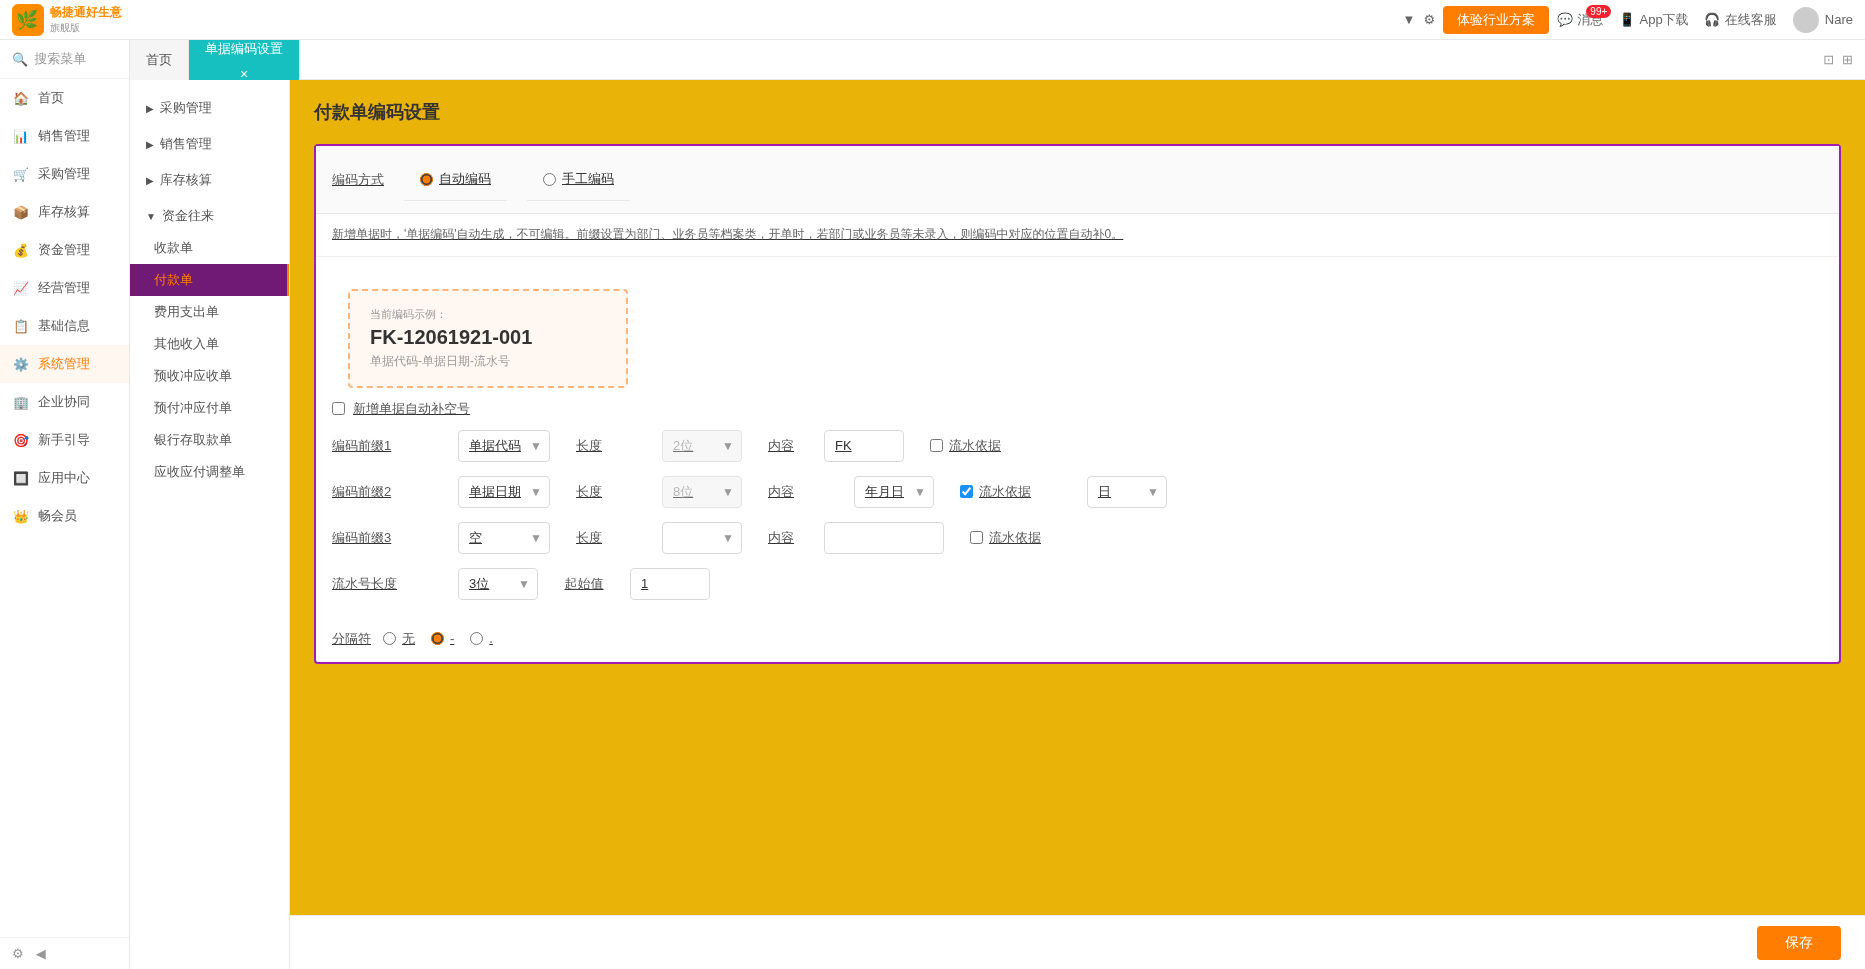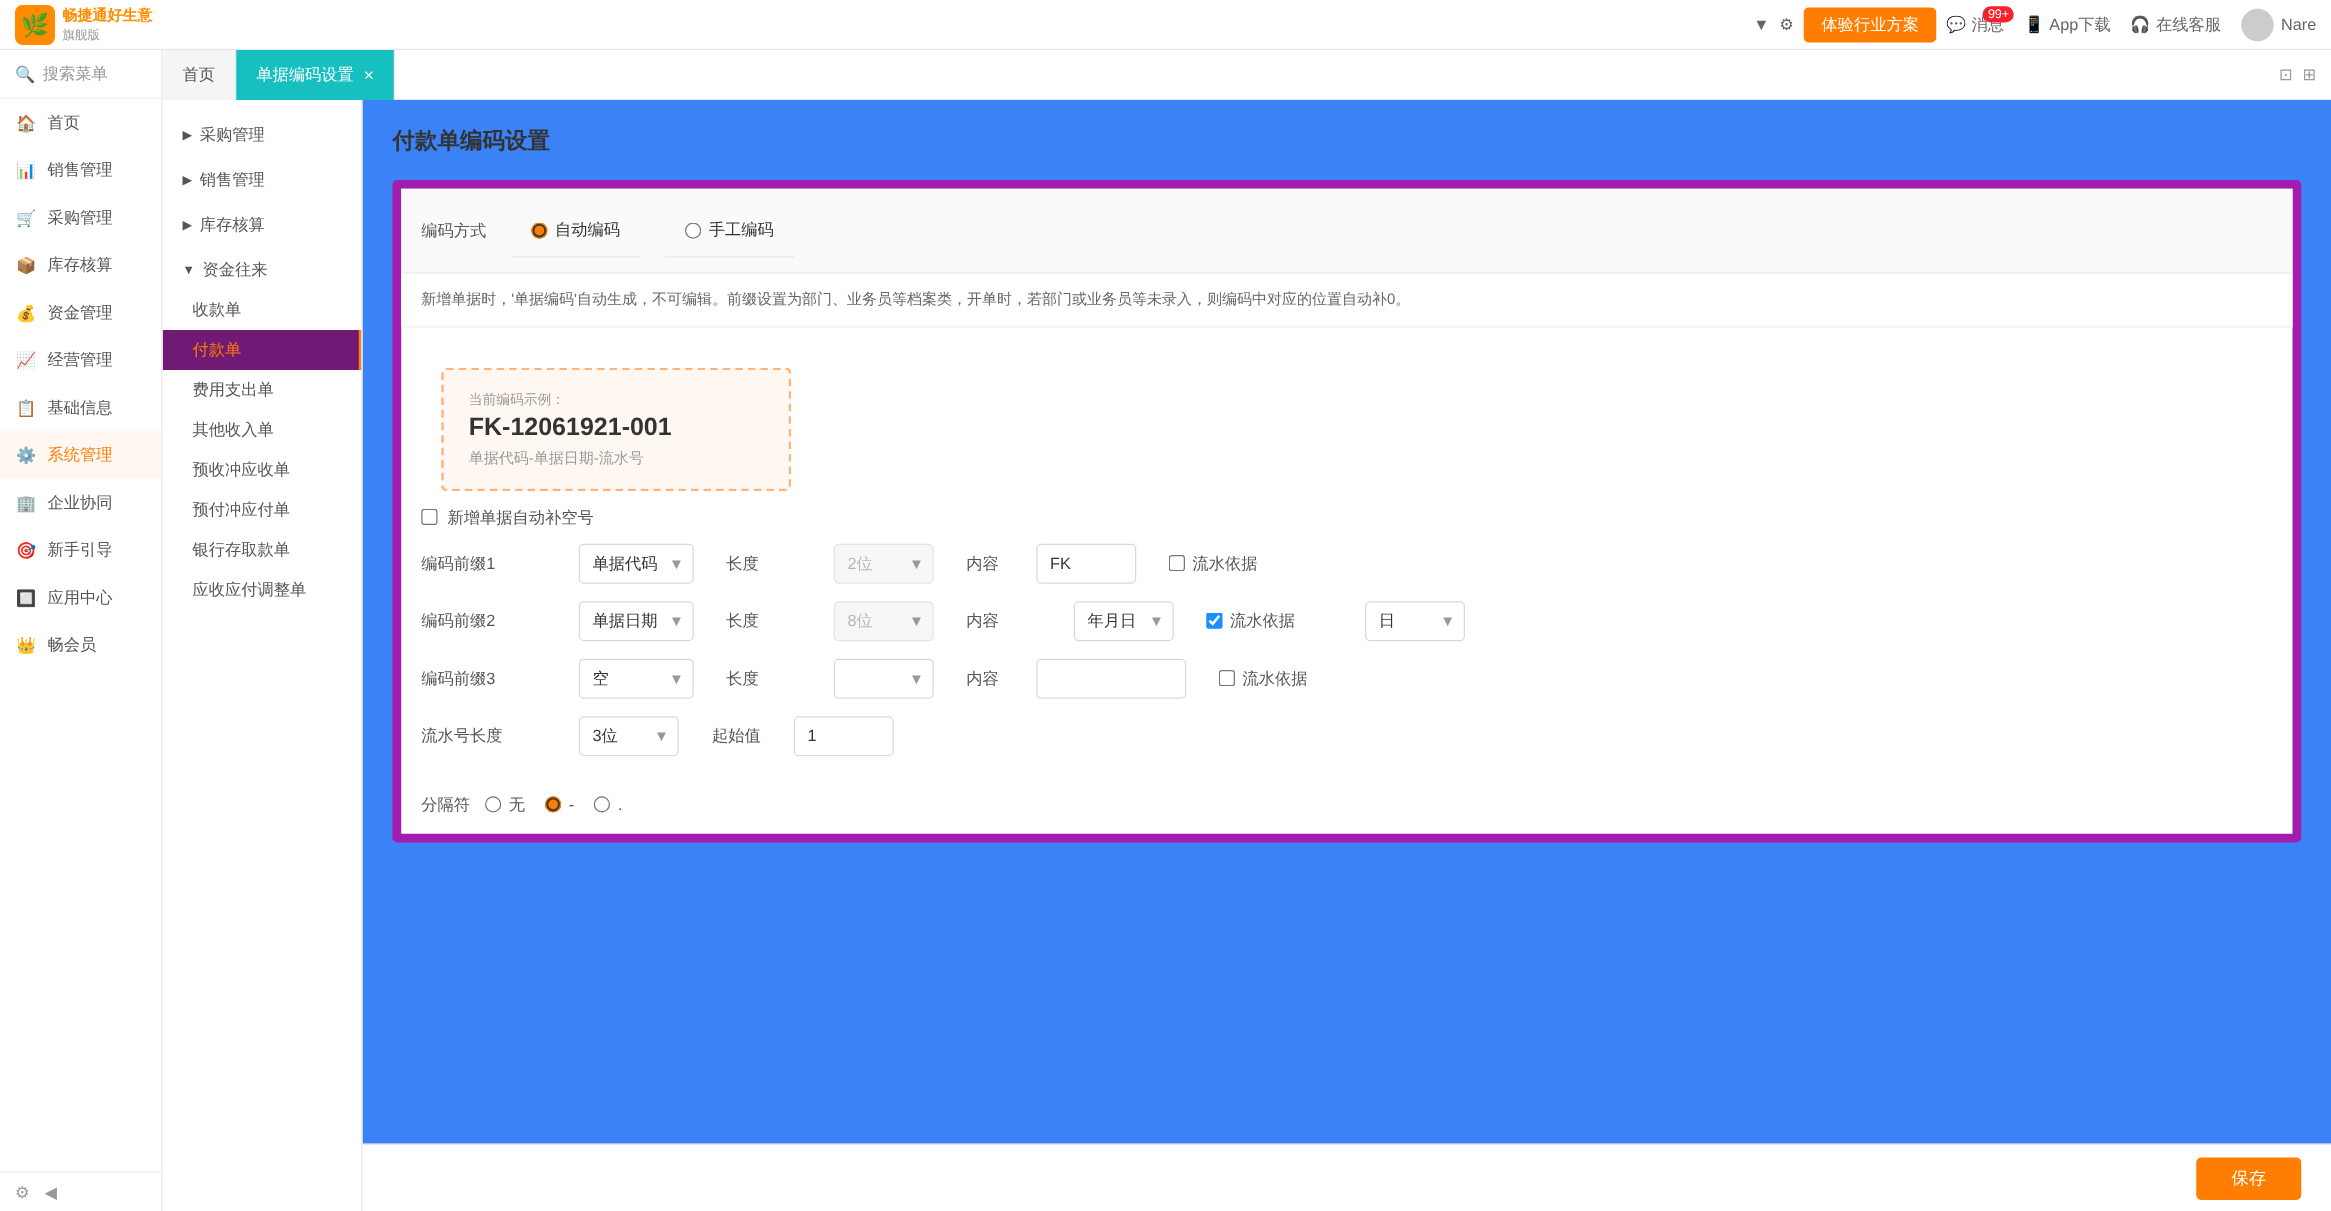--- a/index.html
+++ b/index.html
@@ -44,25 +44,25 @@
 
     
     .sub-nav { width: 160px; background: #fff; border-right: 1px solid #e8e8e8; padding: 12px 0; flex-shrink: 0; overflow-y: auto; }
     .sub-nav-group { margin-bottom: 4px; }
     .sub-nav-header { padding: 7px 16px; font-size: 13px; color: #555; cursor: pointer; display: flex; align-items: center; gap: 6px; }
     .sub-nav-header .arrow { font-size: 10px; }
     .sub-nav-item { padding: 7px 24px; font-size: 13px; color: #555; cursor: pointer; }
     .sub-nav-item.active { color: #ff7d00; background: #701a75; border-right: 2px solid #ff7d00; }
 
     
-    .form-area { flex: 1; padding: 20px 24px; overflow-y: auto; background: #3b82f6; }
+    .form-area { flex: 1; padding: 20px 24px; overflow-y: auto; background: #eab308; }
     .page-title { font-size: 18px; font-weight: bold; color: #333; margin-bottom: 20px; }
 
     
-    .section-card { background: #fff; border: 7px solid #a21caf; border-radius: 4px; padding: 0; margin-bottom: 16px; }
+    .section-card { background: #fff; border: 2px solid #a21caf; border-radius: 4px; padding: 0; margin-bottom: 16px; text-decoration: underline; }
     .encoding-method { background: #fafafa; border-bottom: 1px solid #e8e8e8; padding: 12px 16px; display: flex; align-items: center; gap: 20px; }
     .encoding-method label { display: flex; align-items: center; gap: 6px; cursor: pointer; font-size: 13px; }
     .encoding-method .label-title { font-size: 13px; color: #555; }
 
     
     .code-preview-box { margin: 16px 16px 0 16px; border: 2px dashed #ffb57a; border-radius: 4px; background: #fff8f2; padding: 16px 20px; display: inline-block; min-width: 280px; }
     .code-preview-main { font-size: 20px; font-weight: bold; color: #333; }
     .code-preview-sub { font-size: 12px; color: #999; margin-top: 4px; }
 
     
@@ -196,21 +196,21 @@
       <span>◀</span>
     </div>
   </div>
 
   <div class="content-area">
 
     <div class="tab-bar">
       <div class="tab-item home">
         <span>首页</span>
       </div>
-      <div class="tab-item" style="background:#17c0c0;color:white;">
+      <div class="tab-item" style="background:#17c0c0;color:white;flex-direction:column;">
         <span>单据编码设置</span>
         <span class="tab-close">×</span>
       </div>
       <div class="tab-bar-actions">
         <span style="cursor:pointer;">⊡</span>
         <span style="cursor:pointer;">⊞</span>
       </div>
     </div>
 
     <div class="page-content">

